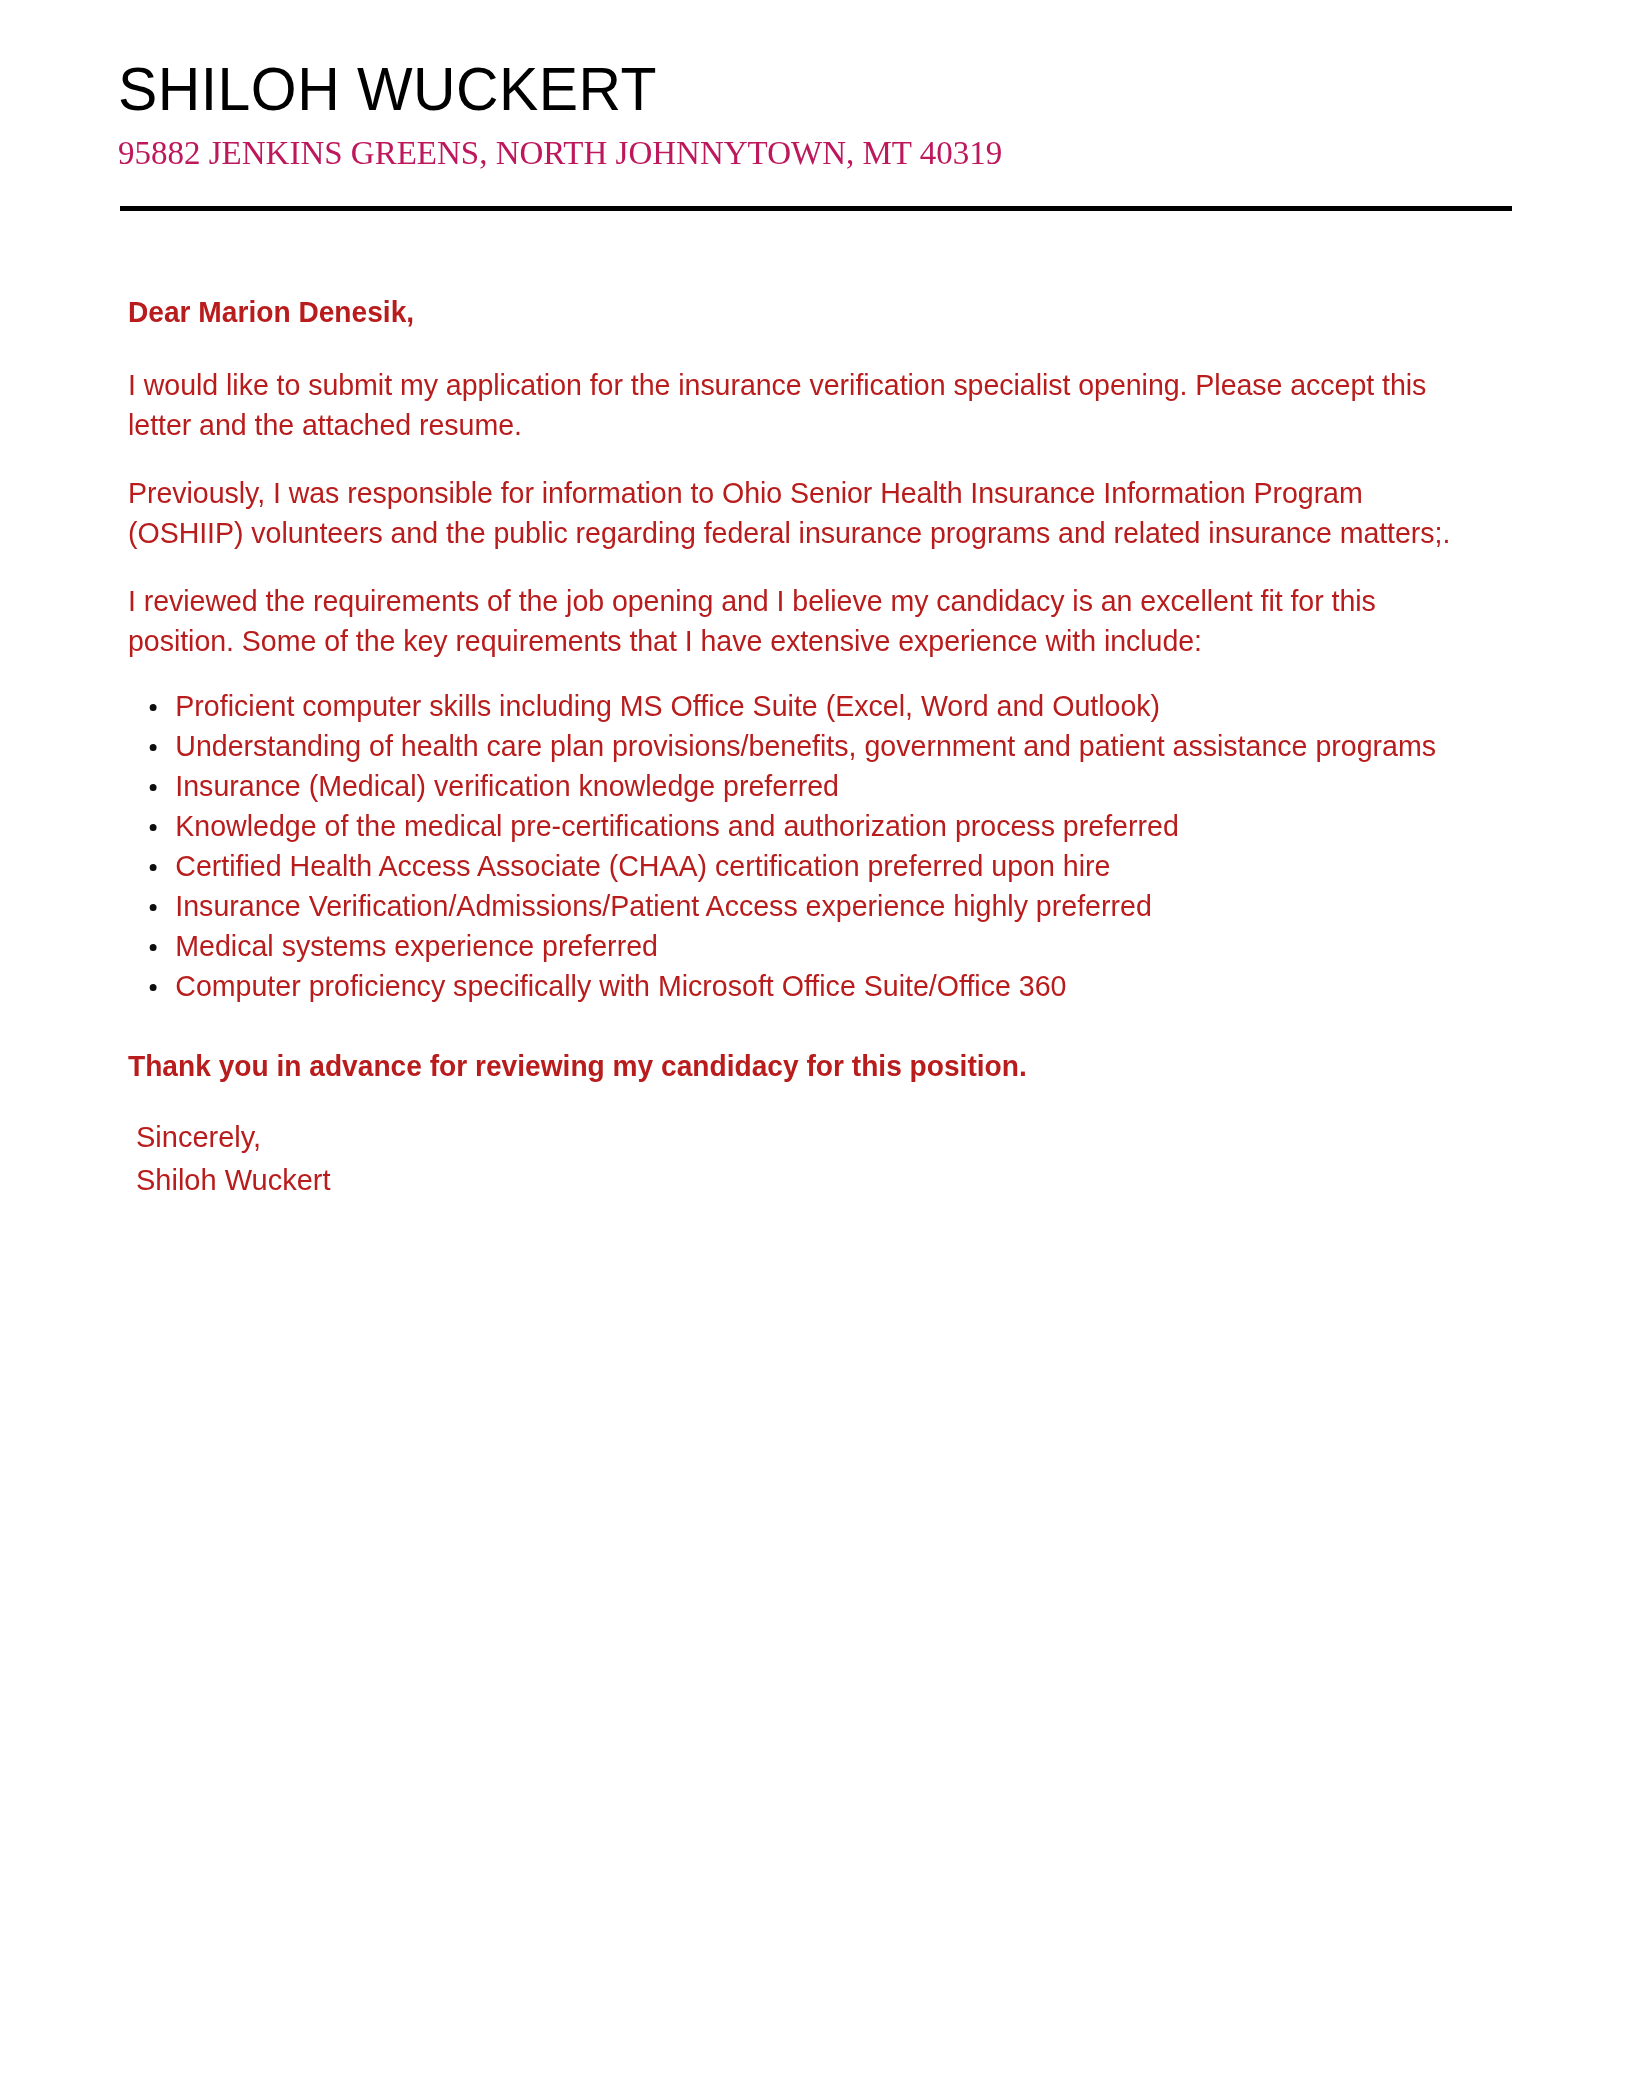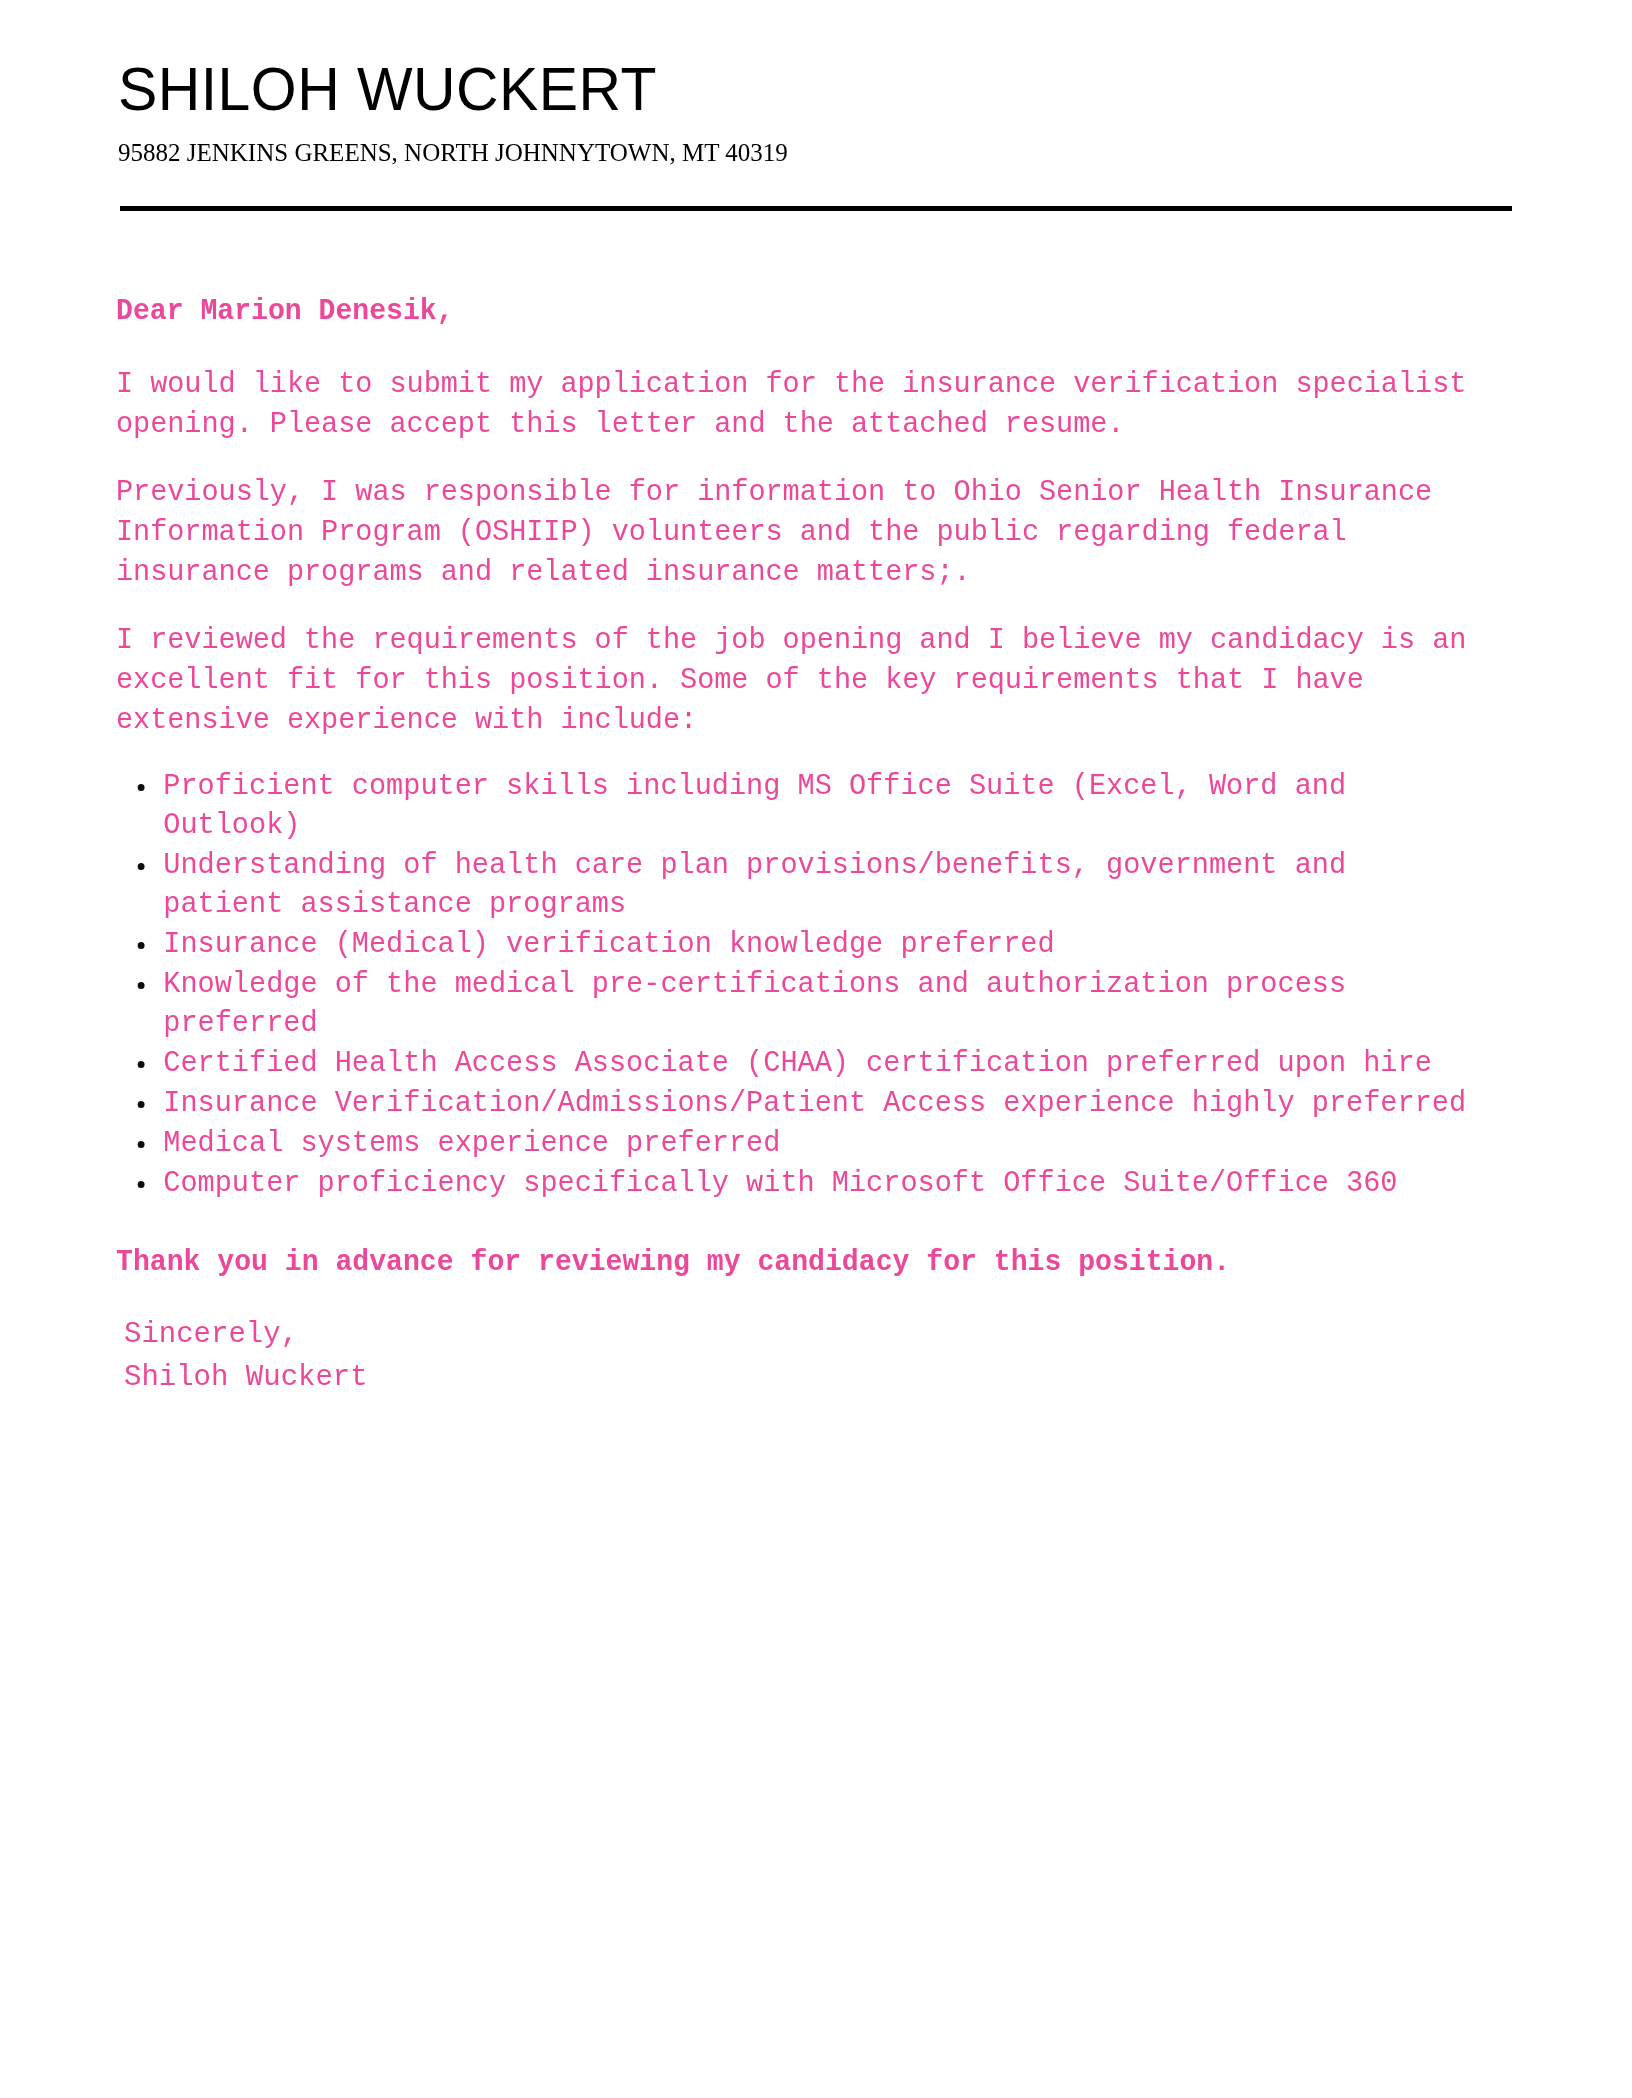--- a/index.html
+++ b/index.html
@@ -44,44 +44,44 @@
     color: #000000;
     margin: 0;
     transform: scaleX(0.95);
     transform-origin: left center;
     white-space: nowrap;
   }
 
   .candidate-address {
     font-family: "Liberation Serif", serif;
     font-weight: 400;
-    font-size: 25px;
+    font-size: 33px;
     line-height: 34px;
-    color: #000000;
+    color: #be185d;
     margin: 10px 0 0 0;
     white-space: nowrap;
   }
 
   .header-rule {
     position: absolute;
     left: 120px;
     top: 206px;
     width: 1392px;
     height: 5px;
     background: #000000;
   }
 
   
   .letter-body {
     position: absolute;
-    left: 116px;
+    left: 128px;
     top: 292px;
     width: 1372px;
-    font-family: Liberation Mono, monospace;
-    color: #ec4899;
+    font-family: Liberation Sans, sans-serif;
+    color: #b91c1c;
   }
 
   .salutation {
     font-size: 29px;
     line-height: 40px;
     font-weight: 700;
     margin: 0 0 33px 0;
     transform: scaleX(0.97);
     transform-origin: left center;
   }

